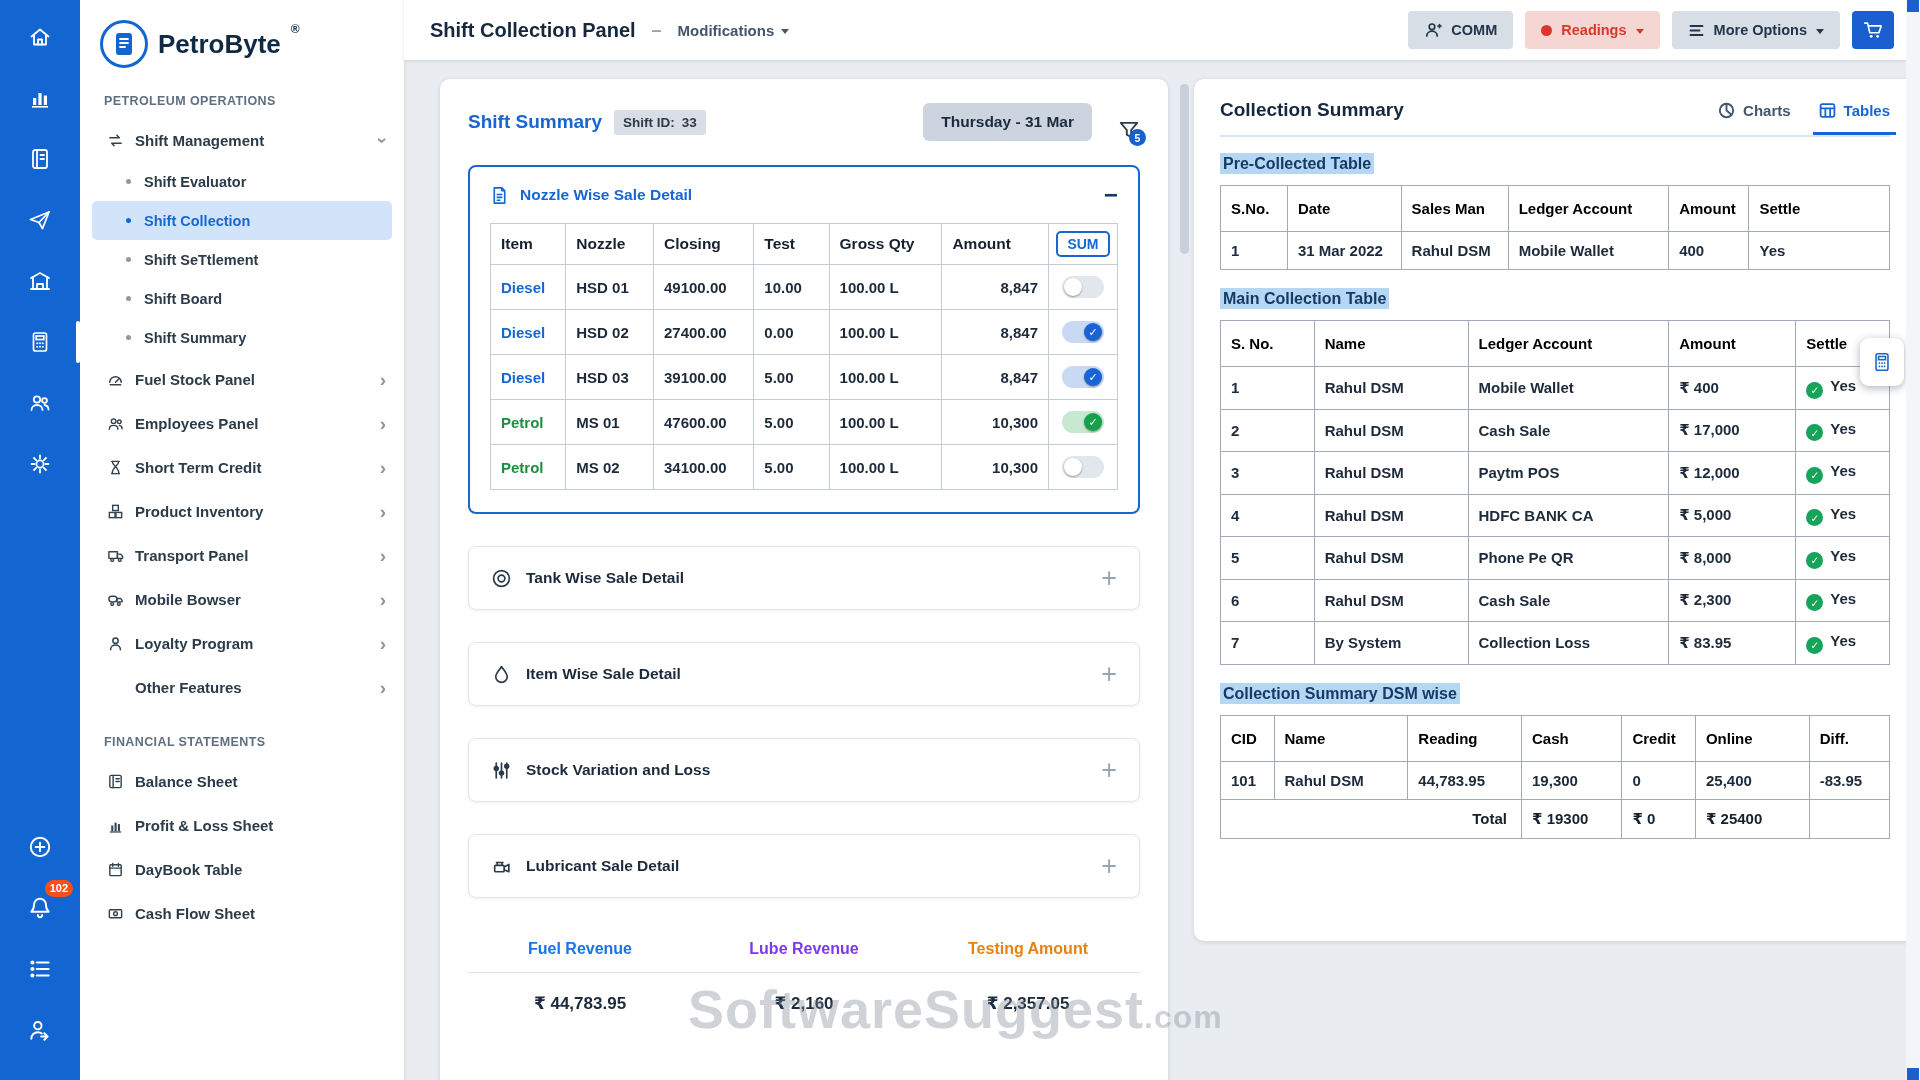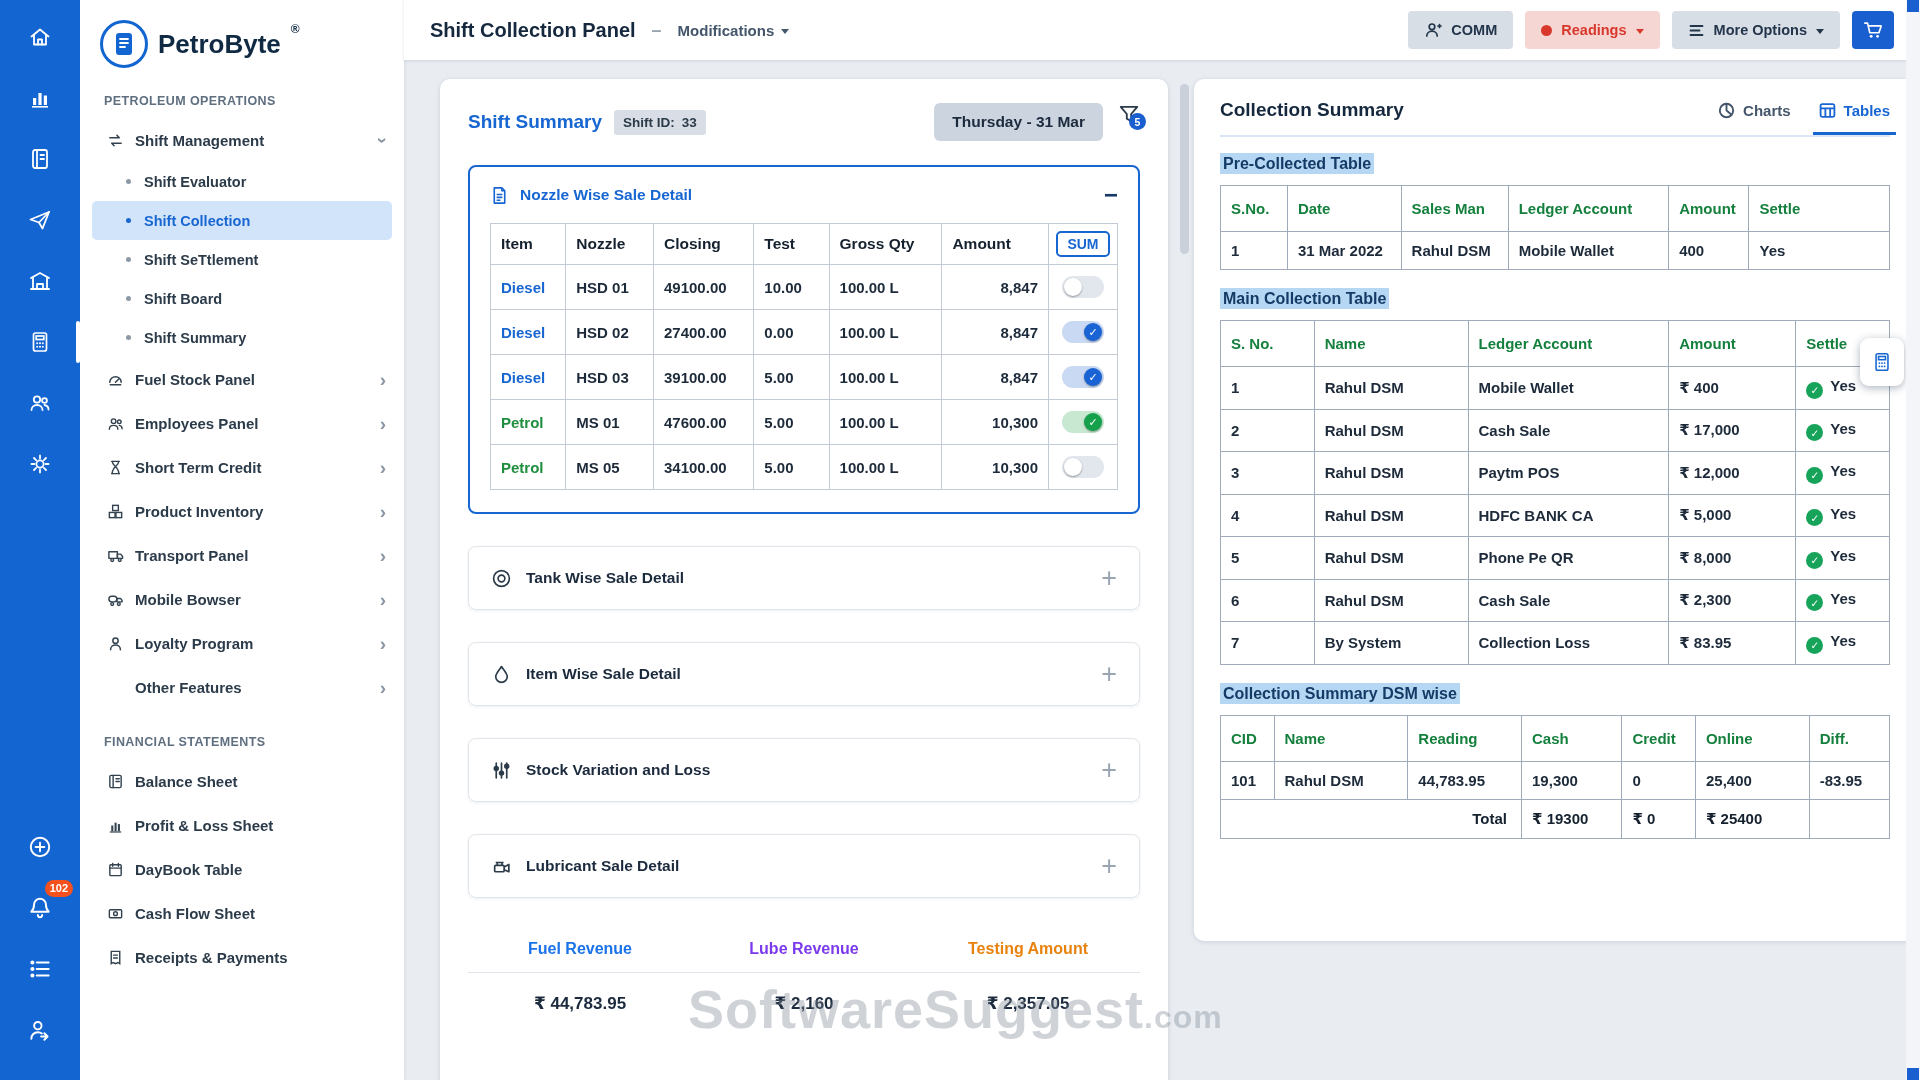--- a/index.html
+++ b/index.html
@@ -47,21 +47,21 @@
 
 .content{flex:1;display:flex;gap:26px;padding:19px 14px 0 36px;position:relative;overflow:hidden}
 .card{background:#fff;border-radius:10px;box-shadow:0 1px 5px rgba(16,42,67,.14)}
 .left-panel{width:728px;flex-shrink:0;height:1120px;padding:24px 28px}
 .right-panel{width:722px;flex-shrink:0;height:862px;padding:20px 26px}
 
 
 .lp-head{display:flex;align-items:center;margin-bottom:24px}
 .lp-title{color:#1766d1;font-size:19px;font-weight:800}
 .shift-badge{margin-left:12px;background:#d9dee6;border-radius:3px;padding:5px 9px;font-size:13.5px;font-weight:700;color:#2c3b4a;display:flex;gap:7px}
-.lp-right{margin-left:auto;display:flex;align-items:flex-start;gap:15px}
+.lp-right{margin-left:auto;display:flex;align-items:flex-end;gap:26px}
 .date-btn{background:#ccd4e0;border:none;border-radius:6px;padding:10px 18px;font-size:15.5px;font-weight:800;color:#1b2a3d;font-family:inherit;cursor:pointer}
 .filter-btn{position:relative;cursor:pointer;display:flex}
 .filter-badge{position:absolute;right:-6px;bottom:-5px;background:#1a5fd0;color:#fff;font-size:10.5px;font-weight:700;width:17px;height:17px;border-radius:50%;display:flex;align-items:center;justify-content:center}
 
 .nozzle-card{border:2px solid #1766d1;border-radius:8px;padding:16px 20px 22px;margin-bottom:32px}
 .nc-head{display:flex;align-items:center;gap:11px}
 .nc-title{color:#1766d1;font-size:15.5px;font-weight:800}
 .nc-collapse{margin-left:auto;color:#173a6b;font-size:24px;font-weight:700;line-height:1;cursor:pointer}
 .nozzle-table{width:100%;border-collapse:collapse;margin-top:16px}
 .nozzle-table th,.nozzle-table td{border:1px solid #c3cbd7;padding:11px 10px;font-size:15px;text-align:left;color:#1d2a3a;font-weight:700}
@@ -94,21 +94,21 @@
 .rp-title{font-size:19px;font-weight:800;color:#15283e}
 .rp-tabs{margin-left:auto;display:flex;gap:28px}
 .tab{display:flex;align-items:center;gap:8px;font-size:15px;font-weight:800;color:#44566b;cursor:pointer;position:relative}
 .tab.active{color:#1766d1}
 .tab.active::after{content:"";position:absolute;left:-6px;right:-6px;bottom:-16px;height:3px;background:#1766d1}
 .tbl-heading{margin:20px 0 12px;font-size:16px;font-weight:800;color:#143a66}
 .tbl-heading span{background:#b5d7f3;padding:2px 3px}
 .tbl-heading.first{margin-top:18px}
 .data-table{width:100%;border-collapse:collapse}
 .data-table th,.data-table td{border:1px solid #9fabba;text-align:left;font-size:15px;padding:10px 10px}
-.data-table th{font-weight:800;color:#15803d;padding:14px 10px}
+.data-table th{font-weight:800;color:#000000;padding:14px 10px}
 .data-table td{font-weight:700;color:#1d2a3a}
 .check-badge{width:17px;height:17px;border-radius:50%;background:#17a45a;display:inline-flex;align-items:center;justify-content:center;color:#fff;font-size:10.5px;font-weight:800;margin-right:7px;vertical-align:-3px}
 .check-badge::after{content:"✓"}
 .total-row td{font-weight:800;color:#15212e}
 .total-label-cell{text-align:right!important;padding-right:14px!important}
 
 
 .watermark{position:absolute;left:688px;top:978px;z-index:6;pointer-events:none;color:rgba(128,137,149,.38);font-weight:800;font-size:54px;letter-spacing:1px;white-space:nowrap}
 .watermark .wm-suffix{font-size:32px}
 .calc-float{position:absolute;right:16px;top:338px;width:44px;height:48px;background:#fff;border-radius:9px;box-shadow:0 2px 8px rgba(16,42,67,.35);display:flex;align-items:center;justify-content:center;z-index:7;cursor:pointer}
@@ -379,29 +379,20 @@
       <span>DayBook Table</span>
     </div>
     <div class="nav-item">
       <span class="mini">
           <svg width="17" height="17" viewBox="0 0 18 18" fill="none" stroke="#33424f" stroke-width="1.5">
             <rect x="2.5" y="5" width="13" height="8.5" rx="1"></rect>
             <circle cx="9" cy="9.2" r="2"></circle>
           </svg>
         </span>
       <span>Cash Flow Sheet</span>
-    </div>
-    <div class="nav-item">
-      <span class="mini">
-          <svg width="17" height="17" viewBox="0 0 18 18" fill="none" stroke="#33424f" stroke-width="1.5" stroke-linecap="round">
-            <path d="M4.5 2.5h9v13l-2-1.2-2.5 1.2-2.5-1.2-2 1.2z"></path>
-            <path d="M7 6.5h4M7 9.5h4"></path>
-          </svg>
-        </span>
-      <span>Receipts &amp; Payments</span>
     </div>
   </aside>
 
   <div class="main">
 
     <header class="topbar">
       <span class="tb-title">Shift Collection Panel</span>
       <span class="tb-sep">–</span>
       <span class="tb-mod">
         <span>Modifications</span>
@@ -521,21 +512,21 @@
                 <td class="fuel-petrol">Petrol</td>
                 <td>MS 01</td>
                 <td>47600.00</td>
                 <td>5.00</td>
                 <td>100.00 L</td>
                 <td class="c-amount">10,300</td>
                 <td class="c-sum"><span class="toggle t-green"><span class="knob"></span></span></td>
               </tr>
               <tr>
                 <td class="fuel-petrol">Petrol</td>
-                <td>MS 05</td>
+                <td>MS 02</td>
                 <td>34100.00</td>
                 <td>5.00</td>
                 <td>100.00 L</td>
                 <td class="c-amount">10,300</td>
                 <td class="c-sum"><span class="toggle t-off"><span class="knob"></span></span></td>
               </tr>
             </tbody>
           </table>
         </div>
 

